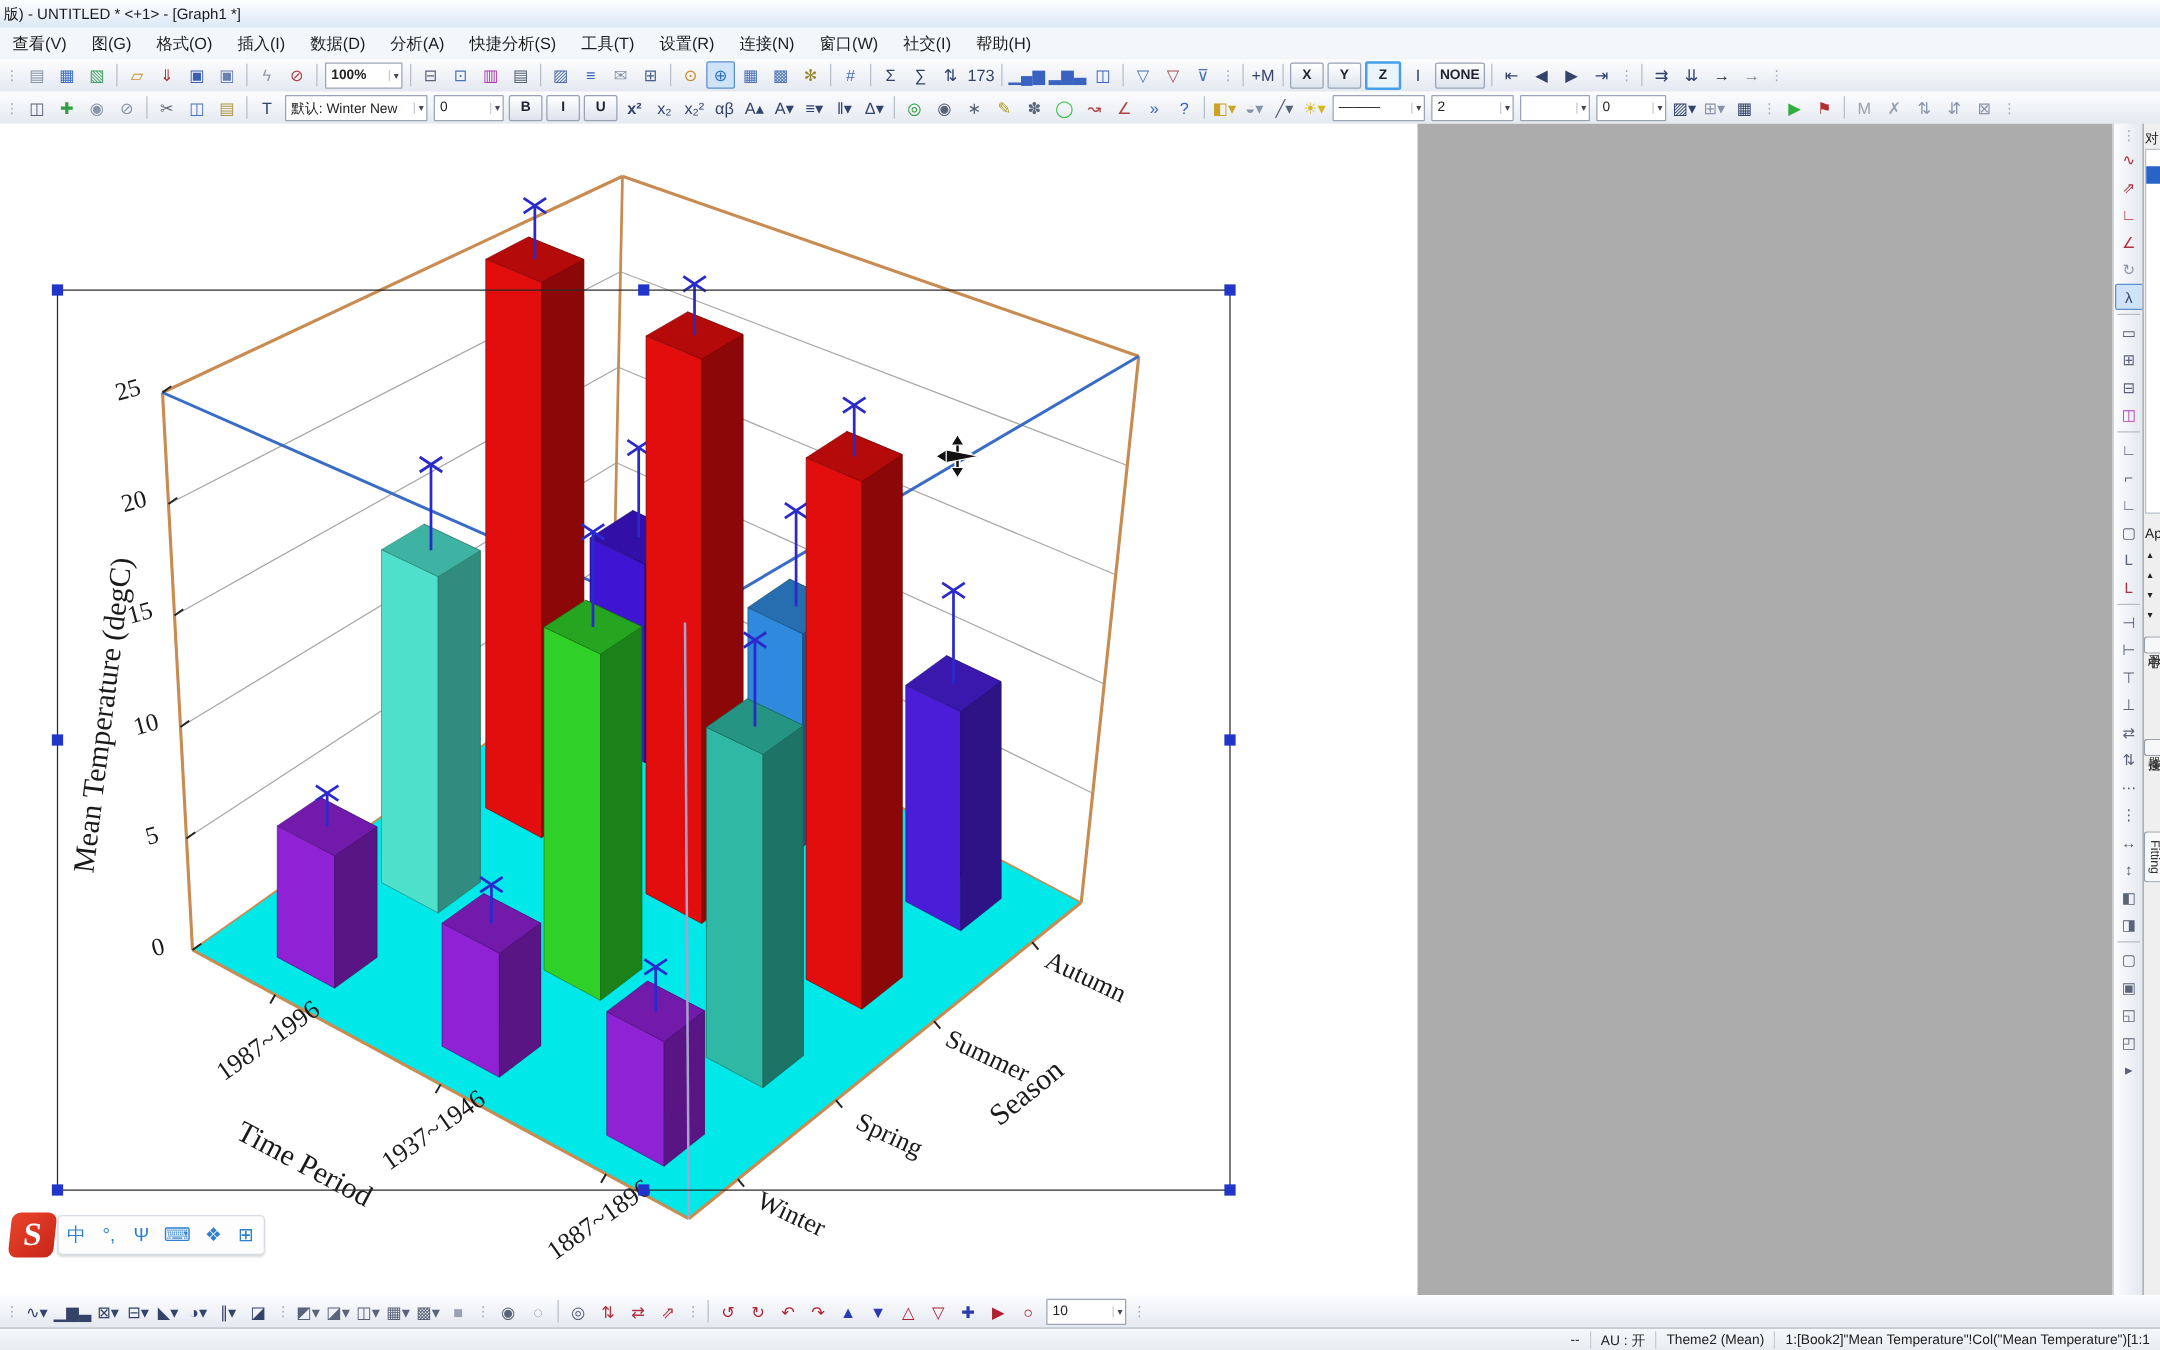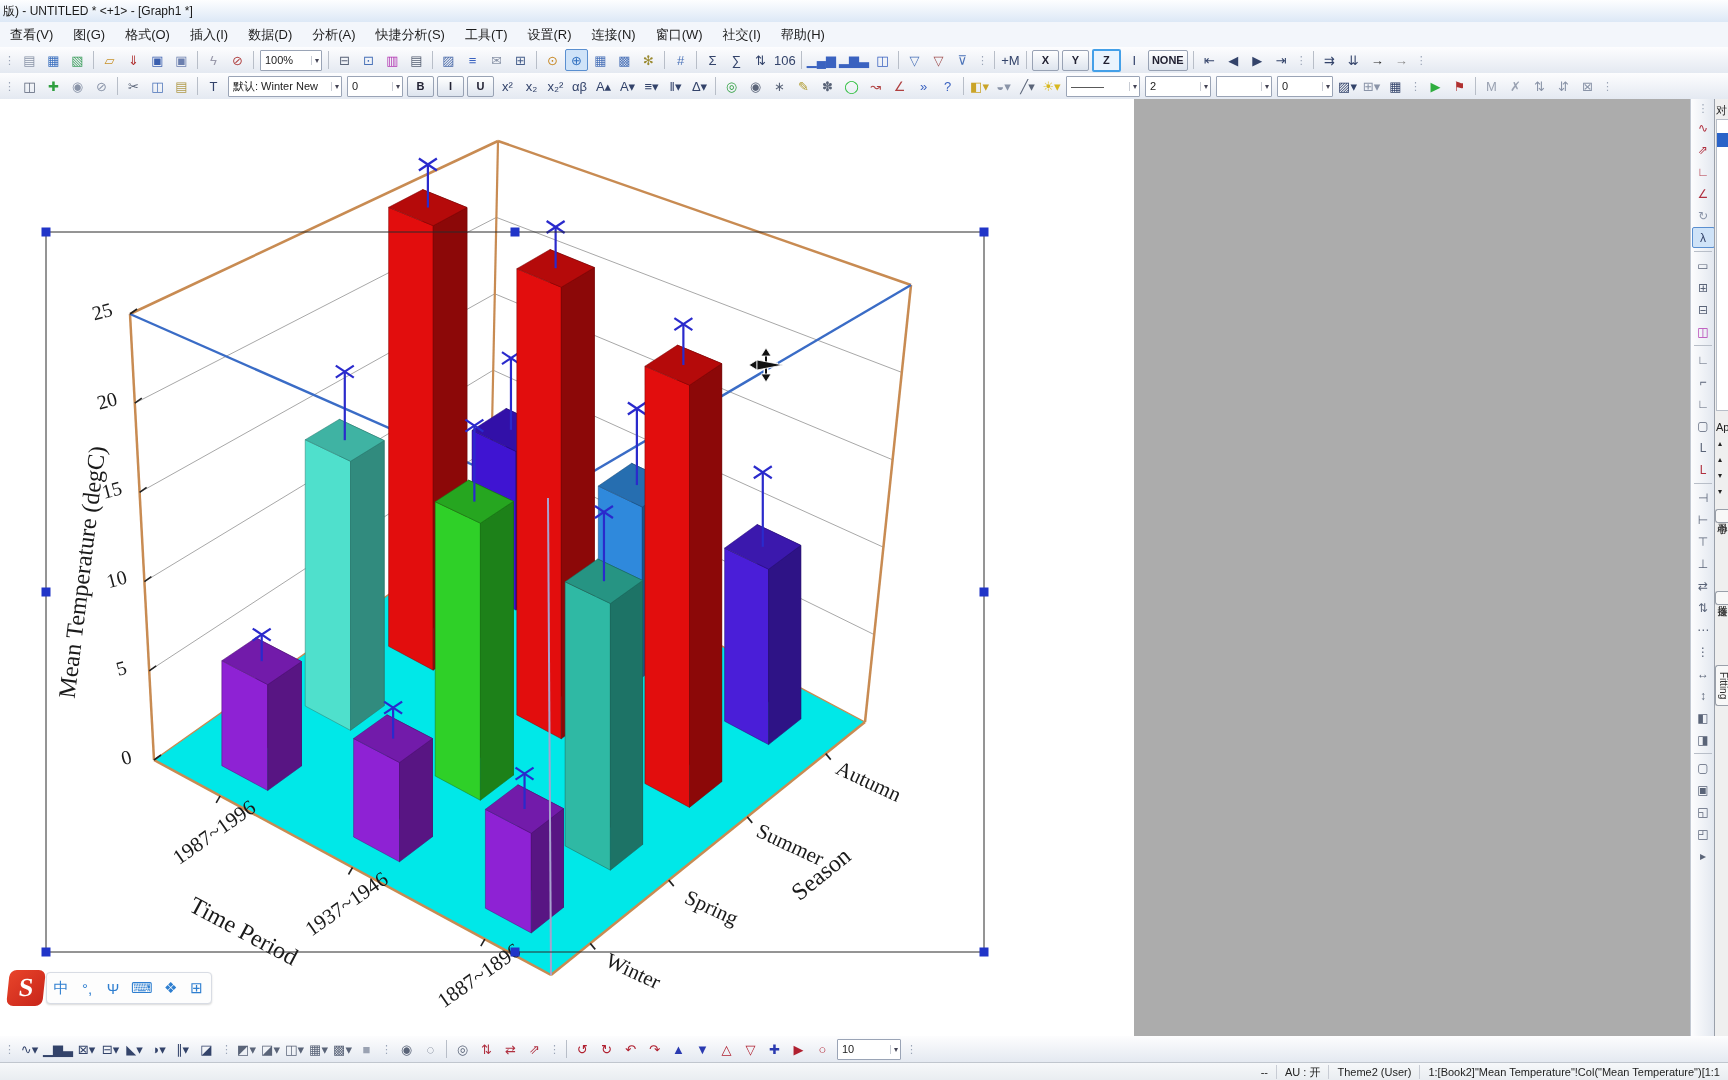--- a/index.html
+++ b/index.html
@@ -91,21 +91,21 @@
     <div class="ticon" style="color: rgb(63, 159, 95);">▧</div>
     <div class="tsep"></div>
     <div class="ticon" style="color: rgb(200, 146, 42);">▱</div>
     <div class="ticon" style="color: rgb(176, 48, 48);">⇓</div>
     <div class="ticon" style="color: rgb(59, 95, 174);">▣</div>
     <div class="ticon" style="color: rgb(107, 127, 174);">▣</div>
     <div class="tsep"></div>
     <div class="ticon" style="color: rgb(153, 153, 170);">ϟ</div>
     <div class="ticon" style="color: rgb(176, 64, 64);">⊘</div>
     <div class="tsep"></div>
-    <div class="tcombo" style="width: 54px;">
+    <div class="tcombo" style="width: 54px; font-weight: bold;">
       <span>100%</span>
       <span class="ar">▾</span>
     </div>
     <div class="tsep"></div>
     <div class="ticon" style="color: rgb(90, 100, 120);">⊟</div>
     <div class="ticon" style="color: rgb(74, 114, 184);">⊡</div>
     <div class="ticon" style="color: rgb(178, 56, 178);">▥</div>
     <div class="ticon" style="color: rgb(85, 95, 114);">▤</div>
     <div class="tsep"></div>
     <div class="ticon" style="color: rgb(74, 106, 168);">▨</div>
@@ -117,21 +117,21 @@
     <div class="ticon sel" style="color: rgb(47, 111, 191);">⊕</div>
     <div class="ticon" style="color: rgb(74, 114, 184);">▦</div>
     <div class="ticon" style="color: rgb(74, 114, 184);">▩</div>
     <div class="ticon" style="color: rgb(154, 138, 48);">✻</div>
     <div class="tsep"></div>
     <div class="ticon" style="color: rgb(74, 114, 184);">#</div>
     <div class="tsep"></div>
     <div class="ticon" style="color: rgb(51, 67, 106);">Σ</div>
     <div class="ticon" style="color: rgb(51, 67, 106);">∑</div>
     <div class="ticon" style="color: rgb(51, 67, 106);">⇅</div>
-    <div class="ticon" style="color: rgb(51, 67, 106);">106</div>
+    <div class="ticon" style="color: rgb(51, 67, 106);">173</div>
     <div class="tsep"></div>
     <div class="ticon" style="color: rgb(58, 98, 192);">▁▄▆</div>
     <div class="ticon" style="color: rgb(58, 98, 192);">▂▆▃</div>
     <div class="ticon" style="color: rgb(58, 98, 192);">◫</div>
     <div class="tsep"></div>
     <div class="ticon" style="color: rgb(74, 114, 184);">▽</div>
     <div class="ticon" style="color: rgb(160, 80, 80);">▽</div>
     <div class="ticon" style="color: rgb(74, 114, 184);">⊽</div>
     <div class="tgrip">⋮</div>
     <div class="tsep"></div>
@@ -171,21 +171,21 @@
       <span>默认: Winter New</span>
       <span class="ar">▾</span>
     </div>
     <div class="tcombo" style="width: 48px;">
       <span>0</span>
       <span class="ar">▾</span>
     </div>
     <div class="tbtn">B</div>
     <div class="tbtn">I</div>
     <div class="tbtn">U</div>
-    <div class="ticon" style="color: rgb(51, 67, 106);">x²</div>
+    <div class="ticon" style="color: rgb(51, 67, 106); font-weight: bold;">x²</div>
     <div class="ticon" style="color: rgb(51, 67, 106);">x₂</div>
     <div class="ticon" style="color: rgb(51, 67, 106);">x₂²</div>
     <div class="ticon" style="color: rgb(51, 67, 106);">αβ</div>
     <div class="ticon" style="color: rgb(51, 67, 106);">A▴</div>
     <div class="ticon" style="color: rgb(51, 67, 106);">A▾</div>
     <div class="ticon" style="color: rgb(51, 67, 106);">≡▾</div>
     <div class="ticon" style="color: rgb(51, 67, 106);">ǁ▾</div>
     <div class="ticon" style="color: rgb(51, 67, 106);">Δ▾</div>
     <div class="tsep"></div>
     <div class="ticon" style="color: rgb(47, 159, 63);">◎</div>
@@ -565,15 +565,15 @@
     <div class="tcombo" style="width: 56px;">
       <span>10</span>
       <span class="ar">▾</span>
     </div>
     <div class="tgrip">⋮</div>
   </div>
 
 <div id="statusbar" class="abs">
   <span class="sseg" style="border:none">--</span>
   <span class="sseg">AU : 开</span>
-  <span class="sseg">Theme2 (User)</span>
+  <span class="sseg">Theme2 (Mean)</span>
   <span class="sseg">1:[Book2]"Mean Temperature"!Col("Mean Temperature")[1:1</span>
 </div>
 
 </body></html>

